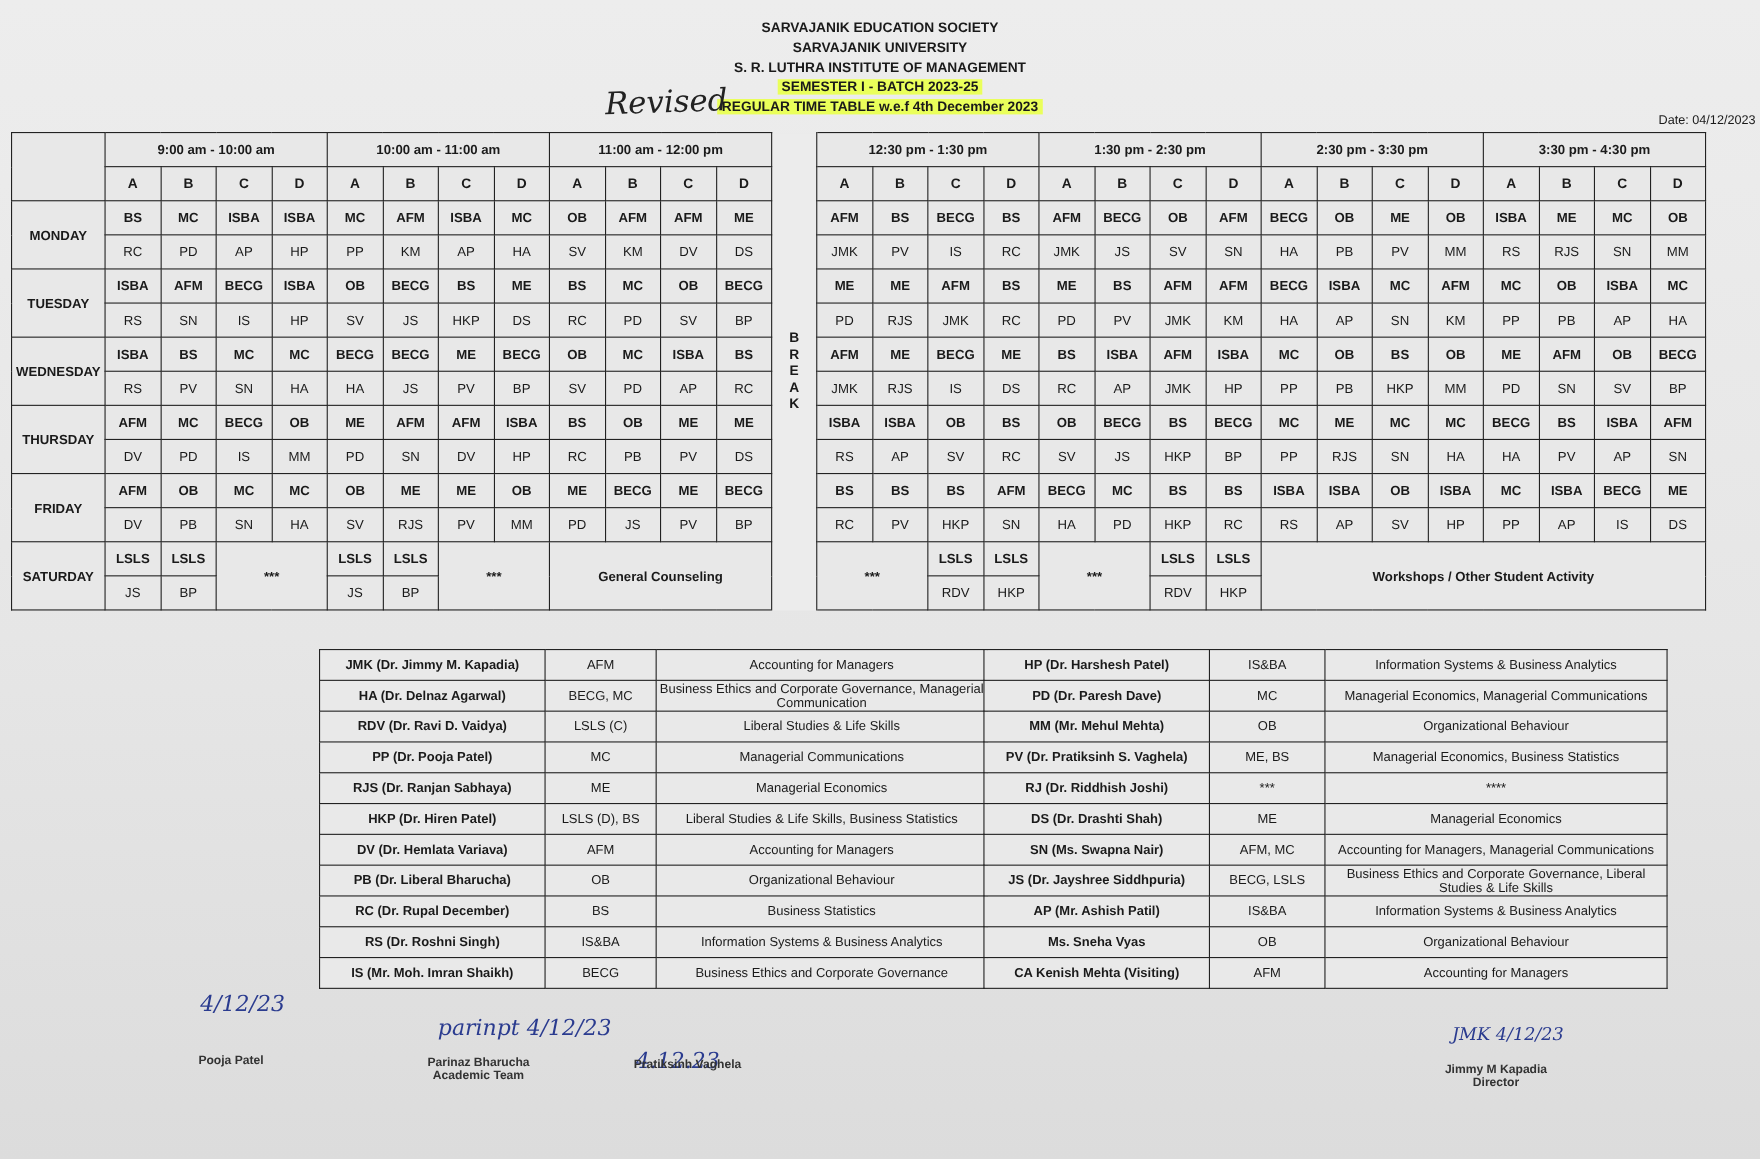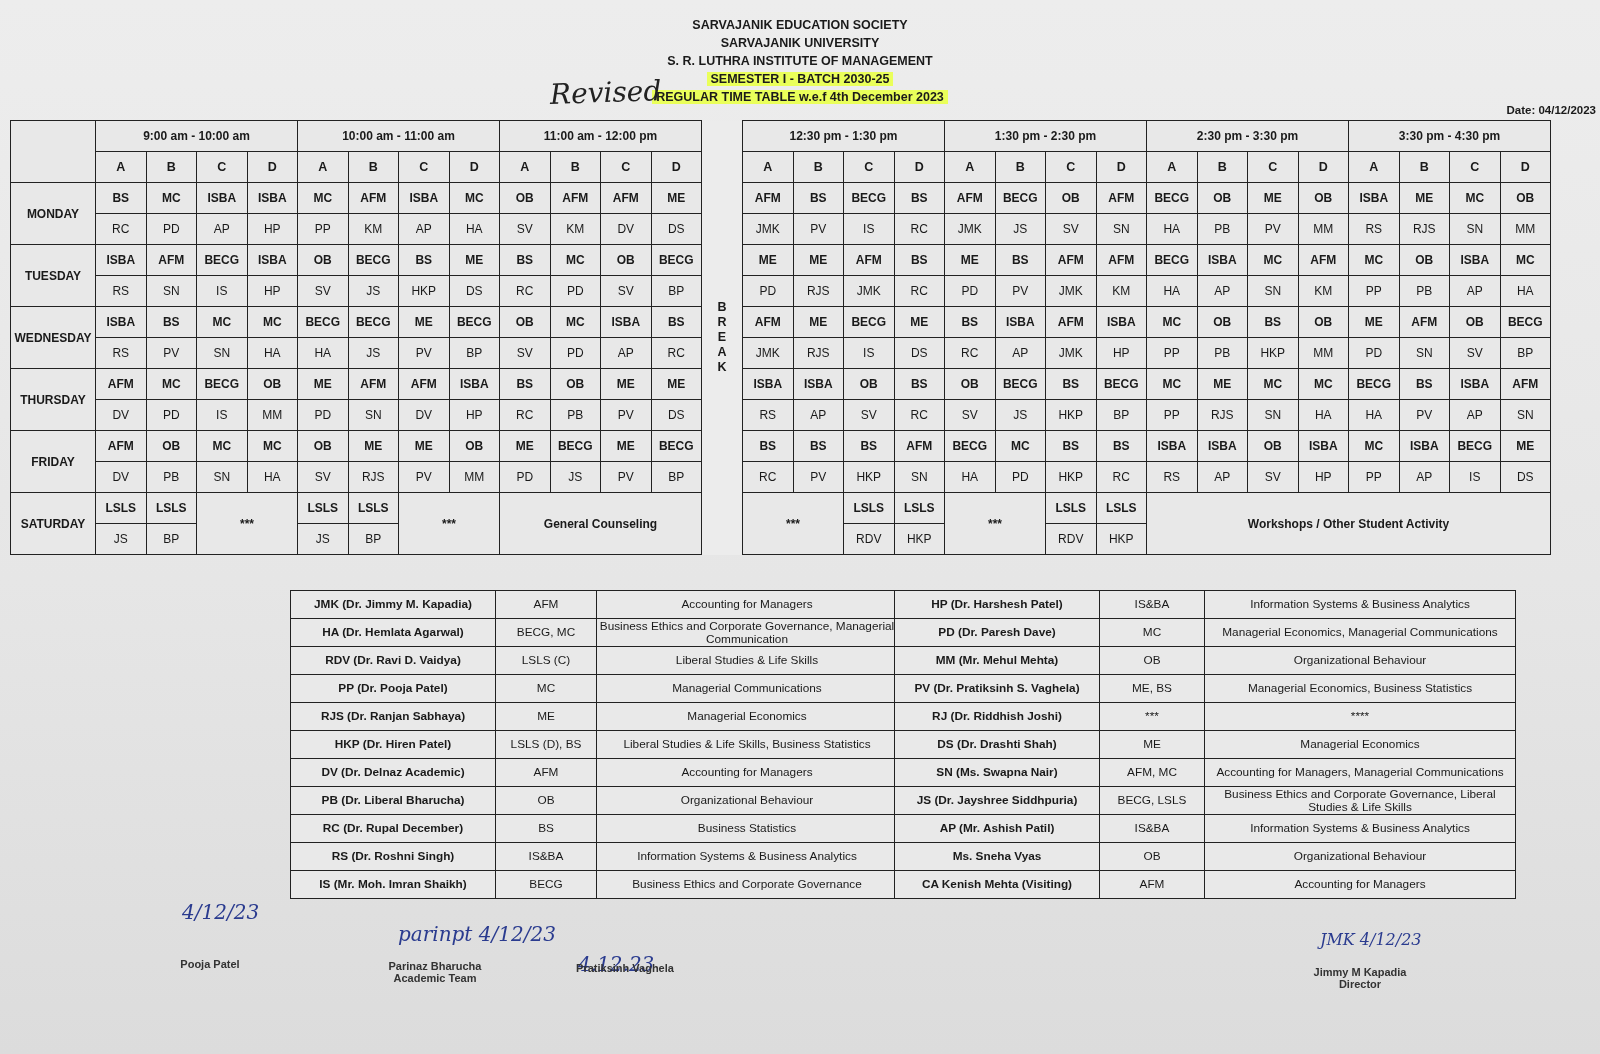--- a/index.html
+++ b/index.html
@@ -6,21 +6,21 @@
   body {
     width:1600px; height:1054px; overflow:hidden;
     background: linear-gradient(180deg,#ededed 0%,#e6e6e6 55%,#dcdcdc 100%);
     font-family:"Liberation Sans", sans-serif; color:#1a1a1a;
     position:relative;
   }
   .hdr { position:absolute; left:0; width:1600px; text-align:center; font-weight:bold; font-size:12.5px; line-height:18px; }
   .hdr div { height:18px; }
   .hl { background:#eaff5a; padding:0 4px; }
   .revised { position:absolute; left:550px; top:76px; font-family:"DejaVu Serif", serif; font-style:italic; font-size:28px; color:#222; transform:rotate(-2deg); }
-  .date { position:absolute; right:4px; top:104px; font-size:11.5px; font-weight:bold; }
+  .date { position:absolute; right:4px; top:104px; font-size:11.5px; font-weight:normal; }
 
   table { border-collapse:collapse; }
   .tt { position:absolute; top:120px; left:10px;border-radius:26px; }
   .tt td, .tt th { border:1.6px solid #222; text-align:center; font-size:12px; font-weight:bold; padding:0; background:#e8e8e8; }
   .tt th.slot { height:30px; font-size:12px; }
   .tt th.sec { height:30px; font-size:12.5px; }
   .tt td.cell { height:30px; }
   .tt td.fac { font-weight:normal; font-size:12px; }
   .tt td.day { width:84px; font-size:12px; }
   .tt td.brk { background:#ececec; border-top:none; border-bottom:none; width:40px; font-size:12.5px; line-height:15px; vertical-align:middle; }
@@ -35,21 +35,21 @@
   .sig { position:absolute; font-size:11px; font-weight:bold; text-align:center; color:#333; }
   .scrib { position:absolute; font-family:"DejaVu Serif", serif; font-style:italic; color:#2a3b8f; font-size:20px; }
 </style>
 </head>
 <body>
 
 <div class="hdr" style="top:16px;">
   <div>SARVAJANIK EDUCATION SOCIETY</div>
   <div>SARVAJANIK UNIVERSITY</div>
   <div>S. R. LUTHRA INSTITUTE OF MANAGEMENT</div>
-  <div><span class="hl">SEMESTER I - BATCH 2030-25</span></div>
+  <div><span class="hl">SEMESTER I - BATCH 2023-25</span></div>
   <div><span class="hl">REGULAR TIME TABLE w.e.f 4th December 2023</span></div>
 </div>
 <div class="revised">Revised</div>
 <div class="date">Date: 04/12/2023</div>
 
 <table class="tt" id="tt">
     <tbody>
       <tr>
         <th rowspan="2" class="day"></th>
         <th colspan="4" class="slot">9:00 am - 10:00 am</th>
@@ -427,21 +427,21 @@
   </table>
 
 <table class="ft ft1" id="ft1">
     <tbody>
       <tr>
         <td class="n" style="width:200px">JMK (Dr. Jimmy M. Kapadia)</td>
         <td style="width:96px">AFM</td>
         <td style="width:296px">Accounting for Managers</td>
       </tr>
       <tr>
-        <td class="n" style="width:200px">HA (Dr. Hemlata Agarwal)</td>
+        <td class="n" style="width:200px">HA (Dr. Delnaz Agarwal)</td>
         <td style="width:96px">BECG, MC</td>
         <td style="width:296px">Business Ethics and Corporate Governance, Managerial Communication</td>
       </tr>
       <tr>
         <td class="n" style="width:200px">RDV (Dr. Ravi D. Vaidya)</td>
         <td style="width:96px">LSLS (C)</td>
         <td style="width:296px">Liberal Studies &amp; Life Skills</td>
       </tr>
       <tr>
         <td class="n" style="width:200px">PP (Dr. Pooja Patel)</td>
@@ -452,21 +452,21 @@
         <td class="n" style="width:200px">RJS (Dr. Ranjan Sabhaya)</td>
         <td style="width:96px">ME</td>
         <td style="width:296px">Managerial Economics</td>
       </tr>
       <tr>
         <td class="n" style="width:200px">HKP (Dr. Hiren Patel)</td>
         <td style="width:96px">LSLS (D), BS</td>
         <td style="width:296px">Liberal Studies &amp; Life Skills, Business Statistics</td>
       </tr>
       <tr>
-        <td class="n" style="width:200px">DV (Dr. Delnaz Academic)</td>
+        <td class="n" style="width:200px">DV (Dr. Hemlata Variava)</td>
         <td style="width:96px">AFM</td>
         <td style="width:296px">Accounting for Managers</td>
       </tr>
       <tr>
         <td class="n" style="width:200px">PB (Dr. Liberal Bharucha)</td>
         <td style="width:96px">OB</td>
         <td style="width:296px">Organizational Behaviour</td>
       </tr>
       <tr>
         <td class="n" style="width:200px">RC (Dr. Rupal December)</td>

